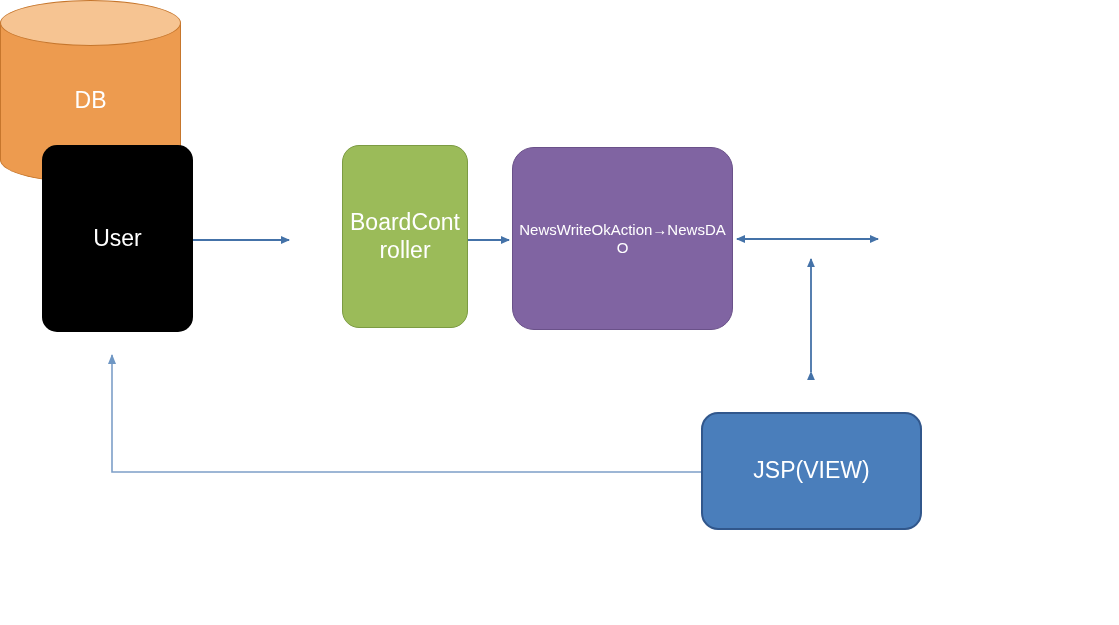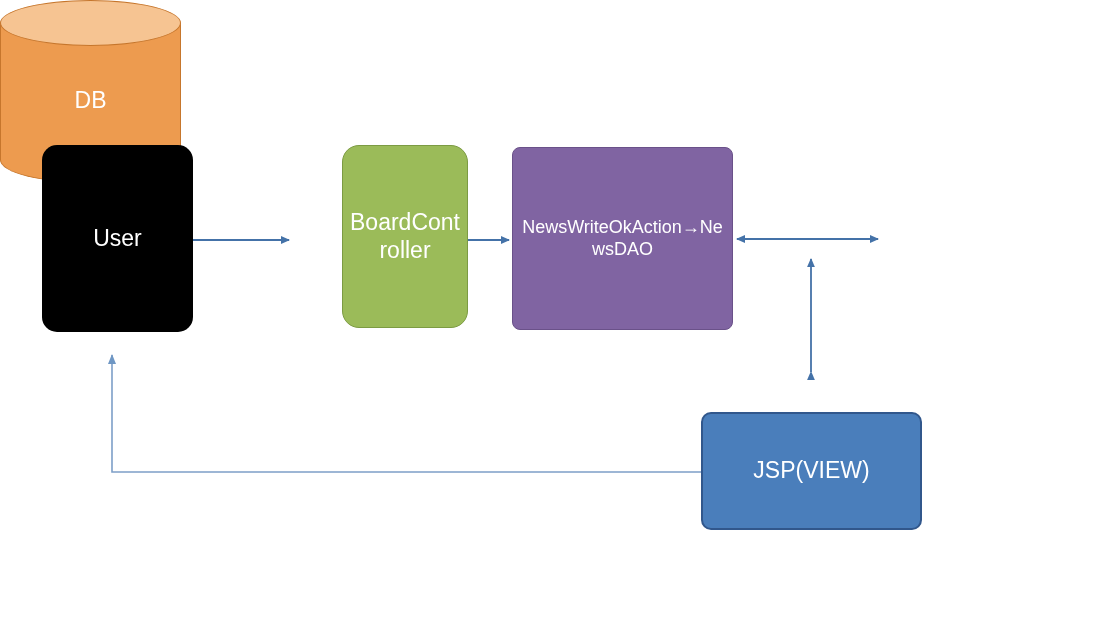--- a/index.html
+++ b/index.html
@@ -62,33 +62,33 @@
   }
 
   
   #node-action {
     left: 512px;
     top: 147px;
     width: 221px;
     height: 183px;
     background: #8064A2;
     border: 1.5px solid #6a5189;
-    border-radius: 8px;
-    font-size: 18px;
+    border-radius: 22px;
+    font-size: 15px;
   }
 
   
   #node-view {
     left: 701px;
     top: 412px;
     width: 221px;
     height: 118px;
     background: #4A7EBB;
     border: 2px solid #31578c;
-    border-radius: 10px;
+    border-radius: 17px;
     font-size: 23px;
   }
   #node-view .label { word-break: normal; }
 
   
   #node-db {
     left: 881px;
     top: 145px;
     width: 181px;
     height: 183px;

